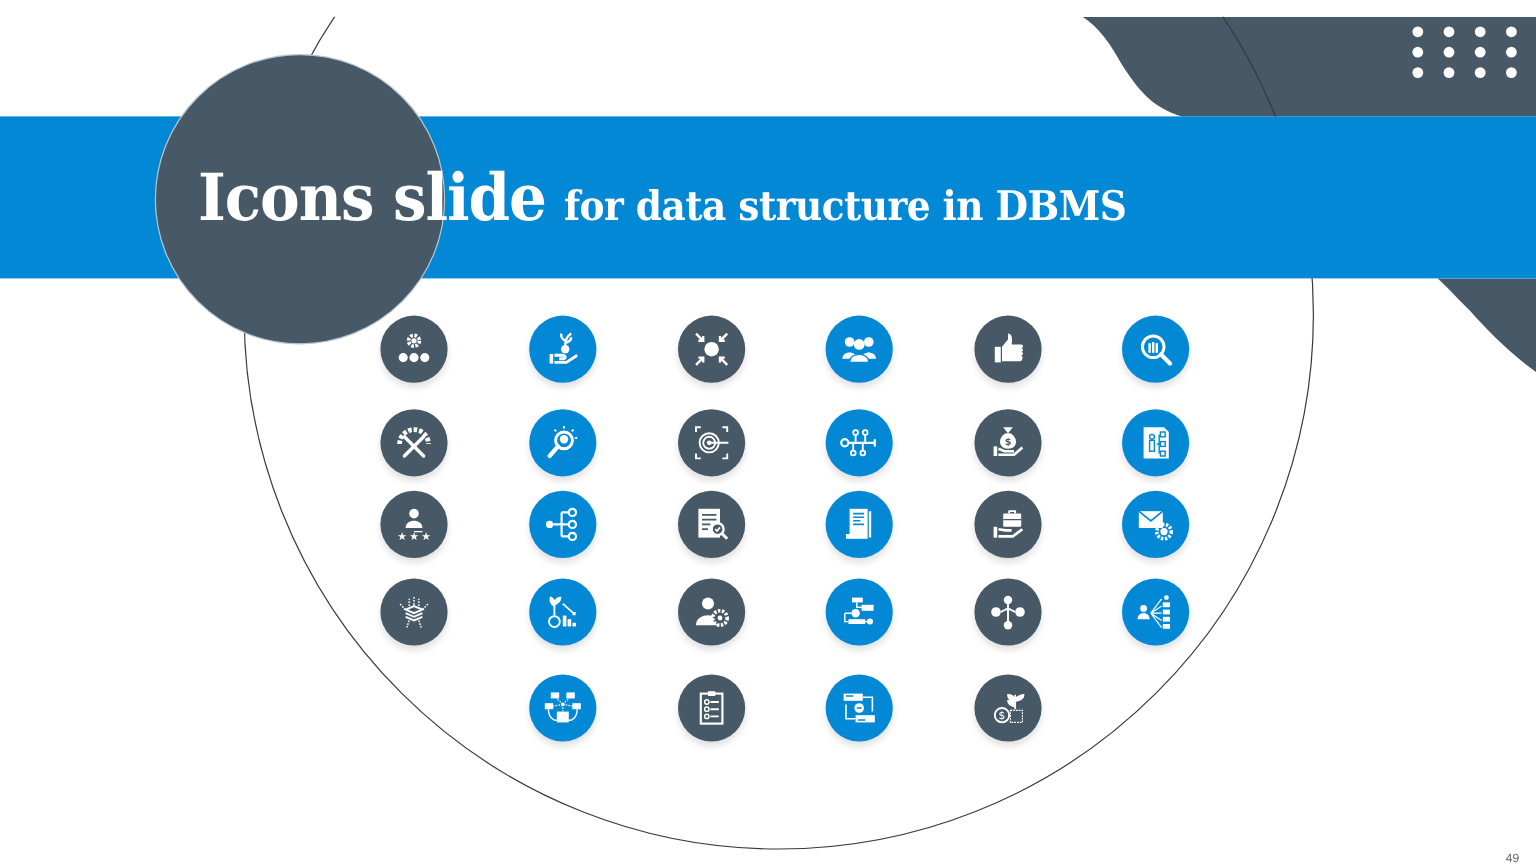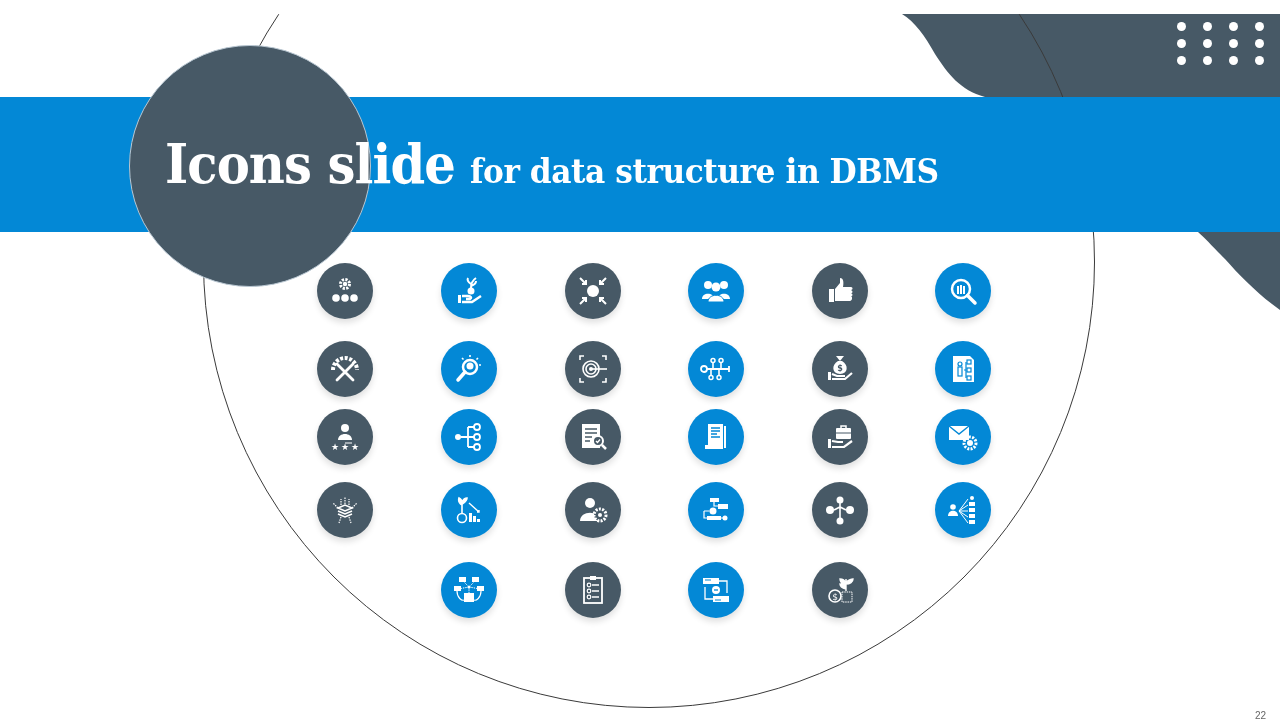--- a/index.html
+++ b/index.html
@@ -330,14 +330,14 @@
   </div>
   <div class="icon-btn dark" style="left:812px;top:548px">
     <svg viewBox="0 0 34 34">
         <path d="M23 18 L23 6 M23 12 C19 11 17 9 17 6 C20 6 22 8 23 10 M23 9 C26 7 28 6 30 6 C30 9 27 11 23 11 M23 16 C19 15 17 13 17 11 C20 11 22 13 23 14" stroke="#fff" stroke-width="1.4" fill="#fff"></path>
         <rect x="19" y="19" width="10" height="10" fill="none" stroke="#fff" stroke-width="1" stroke-dasharray="1.5 0.8"></rect>
         <circle cx="12" cy="23" r="6" fill="#475966" stroke="#fff" stroke-width="1.6"></circle>
         <text x="12" y="26.5" font-size="9" text-anchor="middle" fill="#fff" font-family="DejaVu Sans, sans-serif">$</text>
       </svg>
   </div>
 
-  <div class="page-num">22</div>
+  <div class="page-num">49</div>
 </div>
 
 </body></html>

